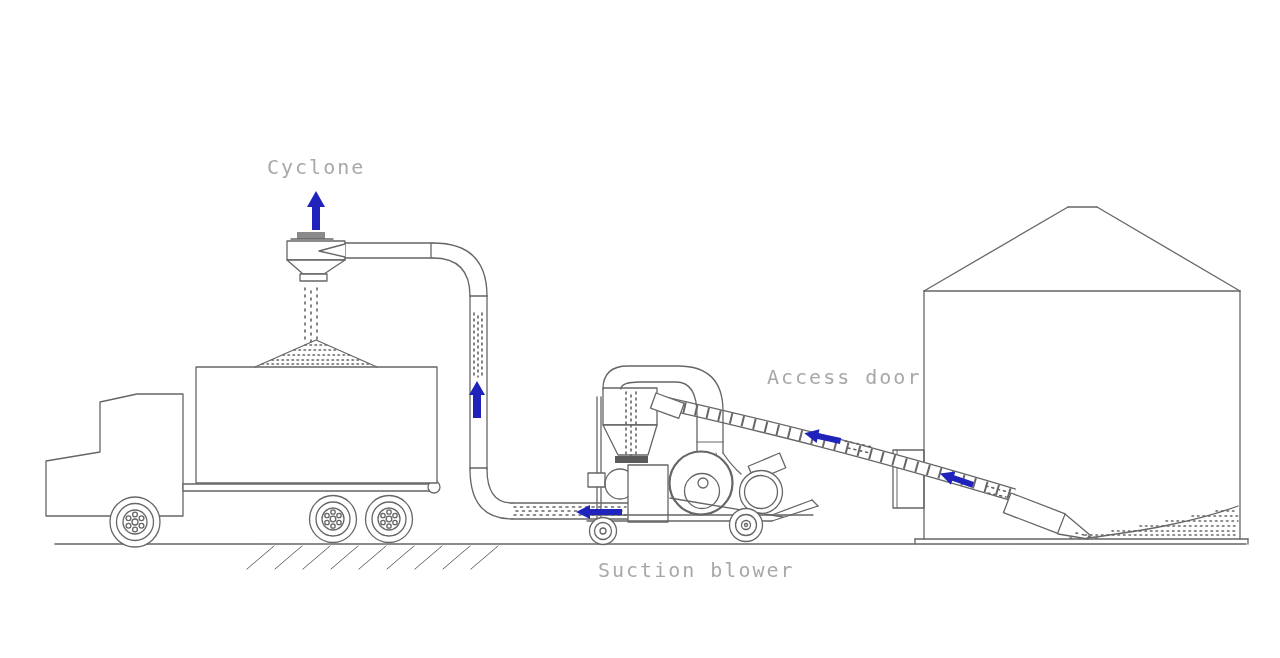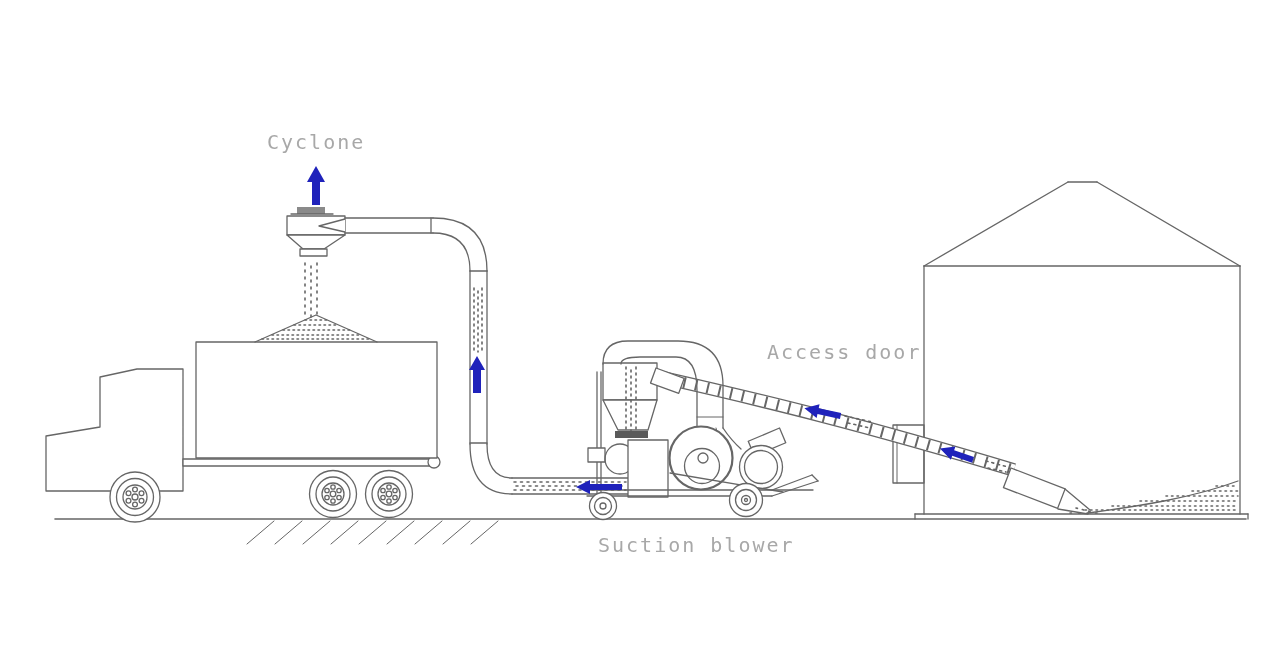--- a/index.html
+++ b/index.html
@@ -1,16 +1,16 @@
 <!DOCTYPE html>
 <html style="--line: #666666; --label: #a8a8a8; --arrow: #1f22bb; --background: #ffffff;"><head>
 <meta charset="utf-8">
 <style>
   html,body{margin:0;padding:0;background:var(--background,#fff);}
-  .canvas{position:relative;width:1280px;height:592px;background:var(--background,#fff);overflow:hidden;}
+  .canvas{position:relative;width:1280px;height:592px;background:var(--background,#fff);overflow:hidden;margin-top:25px;}
   svg{display:block;}
   .ln{stroke:var(--line,#666);fill:none;stroke-width:1.3;stroke-linecap:round;stroke-linejoin:round;}
   .lnw{stroke:var(--line,#666);fill:#fff;stroke-width:1.3;stroke-linejoin:round;}
   .heavy{stroke-width:2.2;}
   .thin{stroke-width:1;}
   .dots{stroke:var(--line,#555);fill:none;stroke-width:1.6;stroke-linecap:round;}
   .arrow{fill:var(--arrow,#1f22bb);stroke:none;}
   .lbl{fill:var(--label,#a8a8a8);font-family:"DejaVu Sans Mono",monospace;font-size:20px;letter-spacing:2px;}
   .capfill{fill:#8a8a8a;stroke:none;}
   .darkfill{fill:#5a5a5a;stroke:none;}

